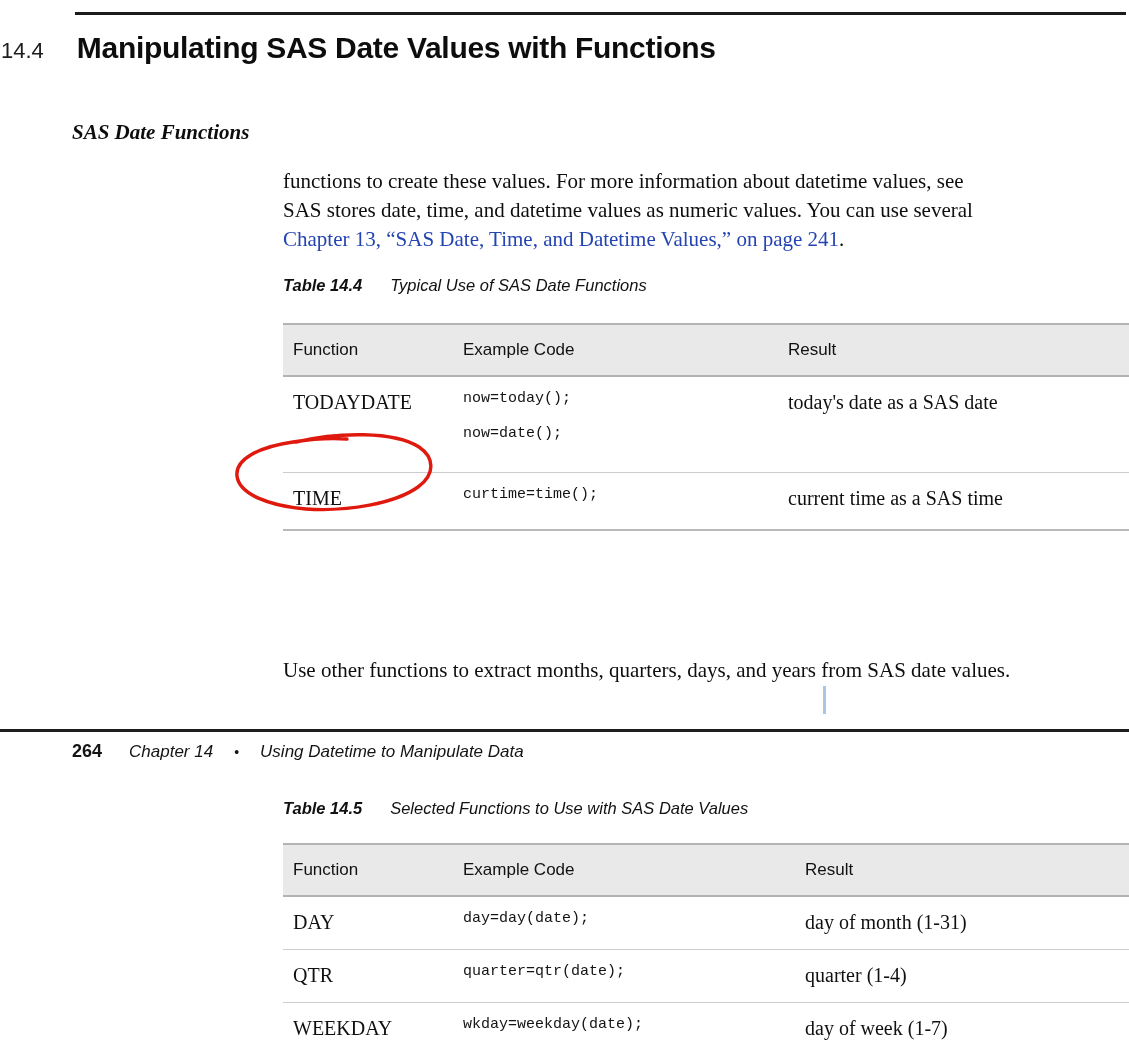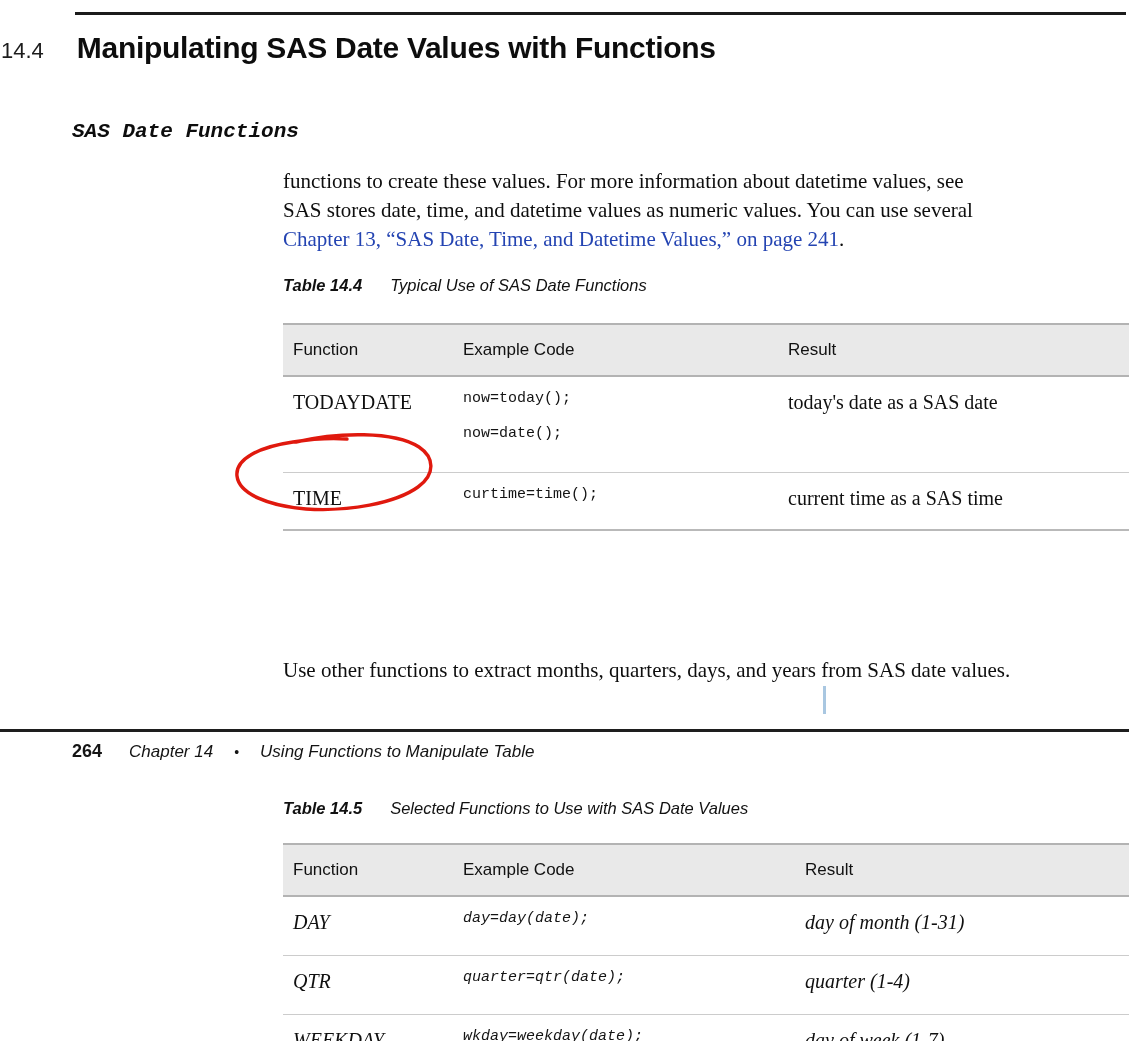--- a/index.html
+++ b/index.html
@@ -7,21 +7,21 @@
   .page {
     position:relative; width:1129px; height:1041px;
     background:#ffffff; overflow:hidden;
     font-family:"Liberation Serif", serif; color:#111;
   }
   
   .top-rule { position:absolute; top:12px; left:75px; right:3px; height:3px; background:#1b1b1b; }
   .h1-row { position:absolute; top:31px; left:1px; display:flex; align-items:baseline; white-space:nowrap; }
   .sec-num { font-family:"Liberation Sans", sans-serif; font-size:22px; color:#1c1c1c; margin-right:7px; }
   .sec-title { font-family:"Liberation Sans", sans-serif; font-size:30px; font-weight:bold; letter-spacing:-0.3px; color:#0d0d0d;margin-left:26px; }
-  .h2 { position:absolute; top:120px; left:72px; font-family:Liberation Mono, monospace;
+  .h2 { position:absolute; top:120px; left:72px; font-family:Liberation Serif, serif;
         font-style:italic; font-weight:bold; font-size:21px; color:#0d0d0d; }
   
   .para { position:absolute; top:167px; left:283px; width:790px; font-size:21px; line-height:29px; color:#0e0e0e; }
   .para a { color:#2444b2; text-decoration:none; cursor:pointer; }
   
   .caption { position:absolute; left:283px; font-family:"Liberation Sans", sans-serif; font-size:16.5px; white-space:nowrap; }
   .caption .lbl { font-weight:bold; font-style:italic; margin-right:28px; }
   .caption .txt { font-style:italic; }
   .cap1 { top:276px; } .cap2 { top:799px; }
   
@@ -38,21 +38,21 @@
   .trow { display:grid; grid-template-columns:180px var(--c2) 1fr; border-bottom:1.5px solid #cccccc; }
   .trow:last-child { border-bottom:2px solid #b9b9b9; }
   .tbl2 .trow:last-child { border-bottom:none; }
   .fn  { padding:14px 0 0 10px; font-size:20px; color:#101010; }
   .res { padding:14px 0 0 0;  font-size:20px; color:#101010; }
   .code { padding:13px 0 0 0; font-family:"Liberation Mono", monospace; font-size:15px; color:#141414; }
   .code .cl + .cl { margin-top:18px; }
   .tbl1 .r-mdy  { height:59px; }
   .tbl1 .r-today{ height:96px; }
   .tbl1 .r-time { height:58px; }
-  .tbl2 .trow   { height:59px;font-style:italic; }
+  .tbl2 .trow   { height:53px; }
   
   .note { position:absolute; top:658px; left:283px; font-size:21px; color:#0e0e0e; white-space:nowrap; }
   
   .caret { position:absolute; top:686px; left:823px; width:2.5px; height:28px; background:#a9c7e1; }
   
   .page-divider { position:absolute; top:729px; left:0; right:0; height:2.5px; background:#1e1e1e; }
   .run-head { position:absolute; top:741px; left:72px; display:flex; align-items:baseline;
               font-family:"Liberation Sans", sans-serif; font-size:17px; color:#141414; white-space:nowrap; }
   .run-head .pn { font-weight:bold; font-size:18px; }
   .run-head .ch { font-style:italic; margin-left:27px; }
@@ -121,21 +121,21 @@
   <div class="note">Use other functions to extract months, quarters, days, and years from SAS date values.</div>
 
   <div class="caret"></div>
 
   <div class="page-divider"></div>
 
   <div class="run-head">
     <span class="pn">264</span>
     <span class="ch">Chapter 14</span>
     <span class="bu">•</span>
-    <span class="ct">Using Functions to Manipulate Table</span>
+    <span class="ct">Using Datetime to Manipulate Data</span>
   </div>
 
   <div class="caption cap2">
     <span class="lbl">Table 14.5</span><span class="txt">Selected Functions to Use with SAS Date Values</span>
   </div>
 
   <div class="tbl tbl2">
     <div class="thead">
       <div>Function</div>
       <div>Example Code</div>

